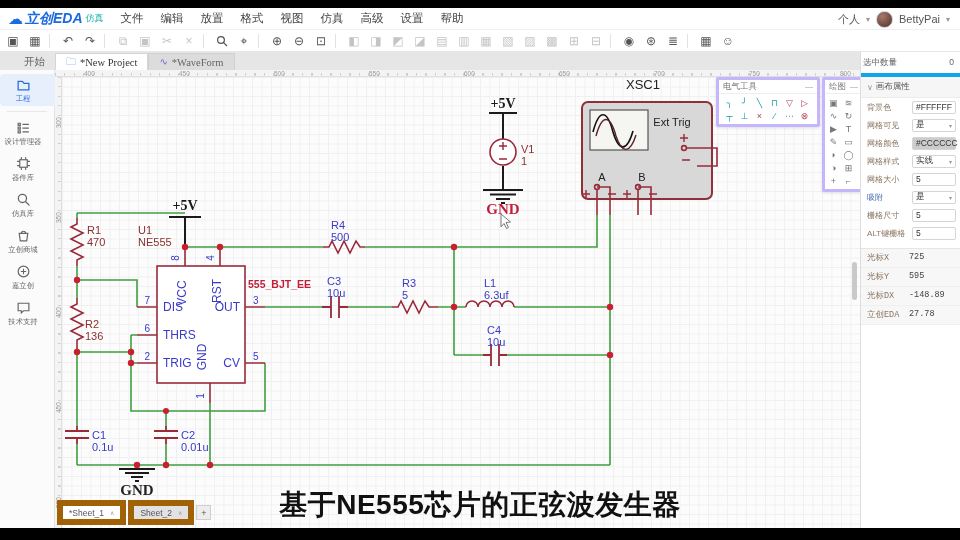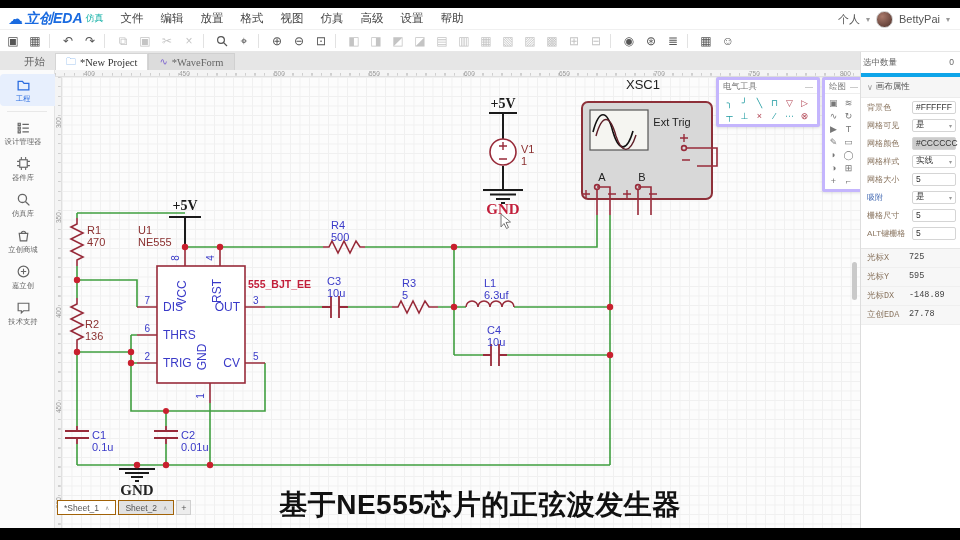--- a/index.html
+++ b/index.html
@@ -55,21 +55,21 @@
   .fpmin{font-size:8px;color:#999;line-height:1;}
   .ticon{width:15px;height:13px;display:flex;align-items:center;justify-content:center;font-size:9px;color:#1d9aa0;}
   .ticon.red{color:#b04050;}
   #etools{left:716px;top:77px;width:98px;}
   #etools .fpbody{display:flex;flex-wrap:wrap;padding:2px 3px;}
   #dtools{left:822px;top:77px;width:37px;}
   #dtools .fpbody{display:flex;flex-wrap:wrap;padding:2px 1px;}
   #dtools .ticon{color:#777;}
   
   #sheettabs{left:57px;top:500px;display:flex;align-items:center;gap:2px;}
-  .stab{height:13px;display:flex;align-items:center;gap:6px;padding:0 6px;font-size:8.5px;color:#555;background:#e2e2e2;border:1px solid #a16207;}
+  .stab{height:13px;display:flex;align-items:center;gap:6px;padding:0 6px;font-size:8.5px;color:#555;background:#e2e2e2;border:6px solid #a16207;}
   .stab.on{background:#fff;}
   .stab .caret{font-size:6px;}
   #addsheet{width:13px;height:13px;border:1px solid #cfcfcf;background:#ededed;display:flex;align-items:center;justify-content:center;font-size:9px;color:#555;}
   #canvas-scroll{left:852px;top:262px;width:5px;height:38px;background:#c9c9c9;border-radius:3px;}
   
   #rightpanel{left:860px;top:52px;width:100px;height:476px;background:#fff;border-left:1px solid #ddd;box-sizing:border-box;font-size:8.5px;color:#555;}
   #selrow{display:flex;justify-content:space-between;padding:5px 6px 4px 2px;border-bottom:4px solid #0ea5e9;color:#666;}
   #sechead{display:flex;align-items:center;gap:3px;padding:4px 6px;background:#f6f6f6;border-bottom:1px solid #ececec;color:#555;}
   .prow{display:flex;align-items:flex-end;justify-content:space-between;padding:2.5px 4px 2.5px 6px;}
   .plabel{color:#8a7560;white-space:nowrap;transform:scale(.95);transform-origin:left;}

